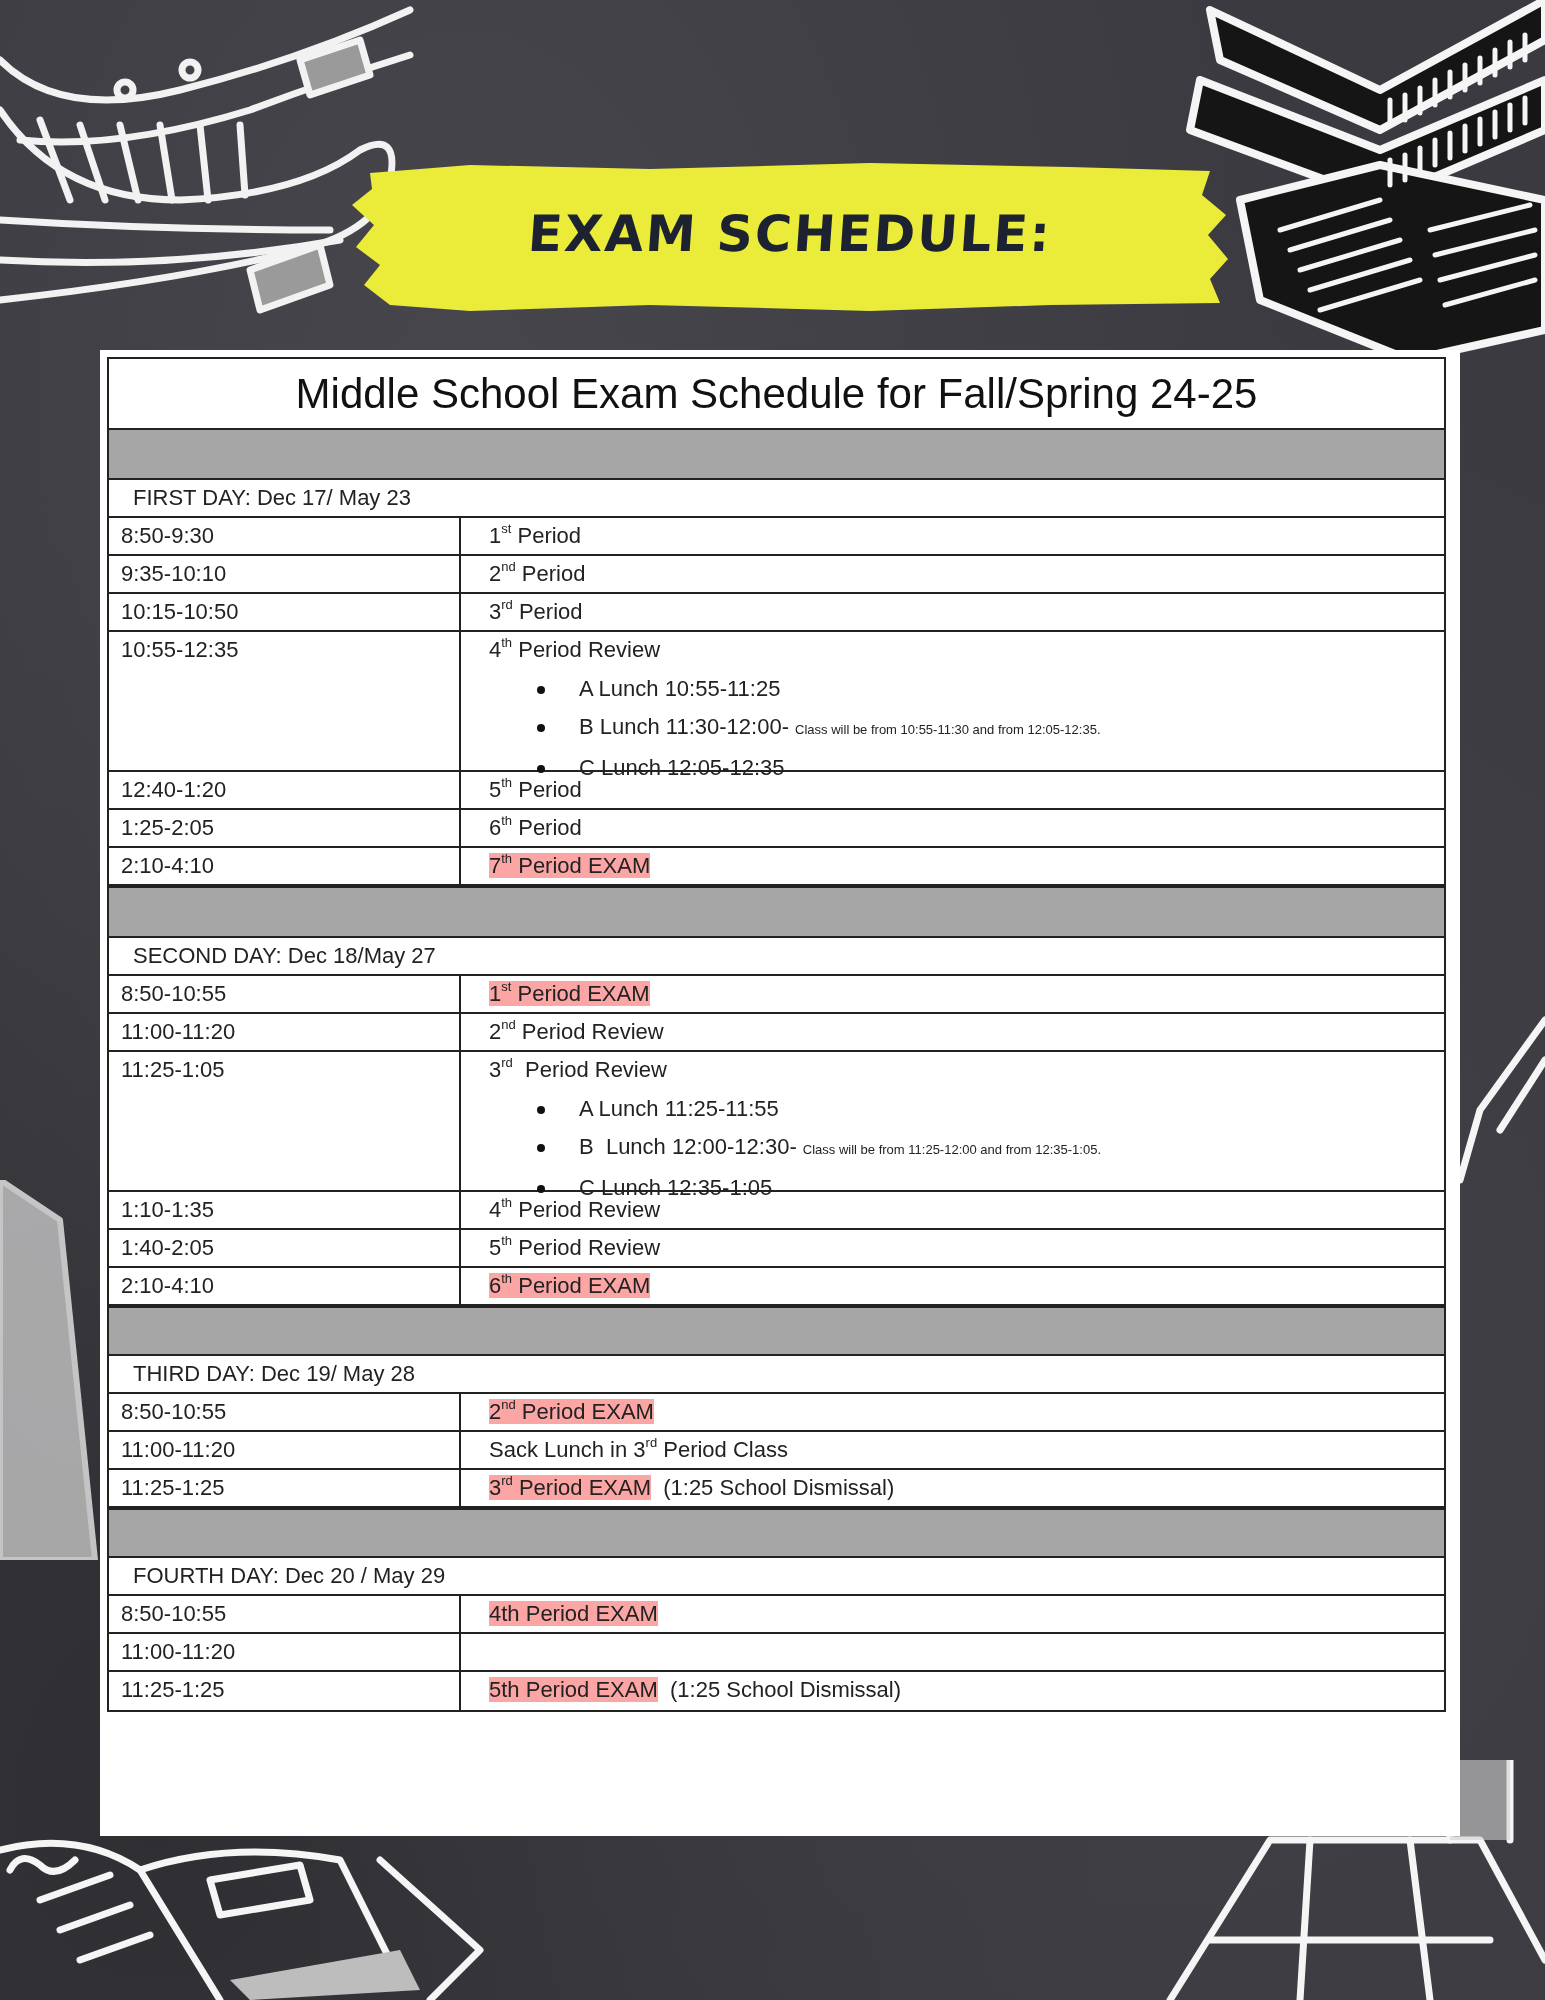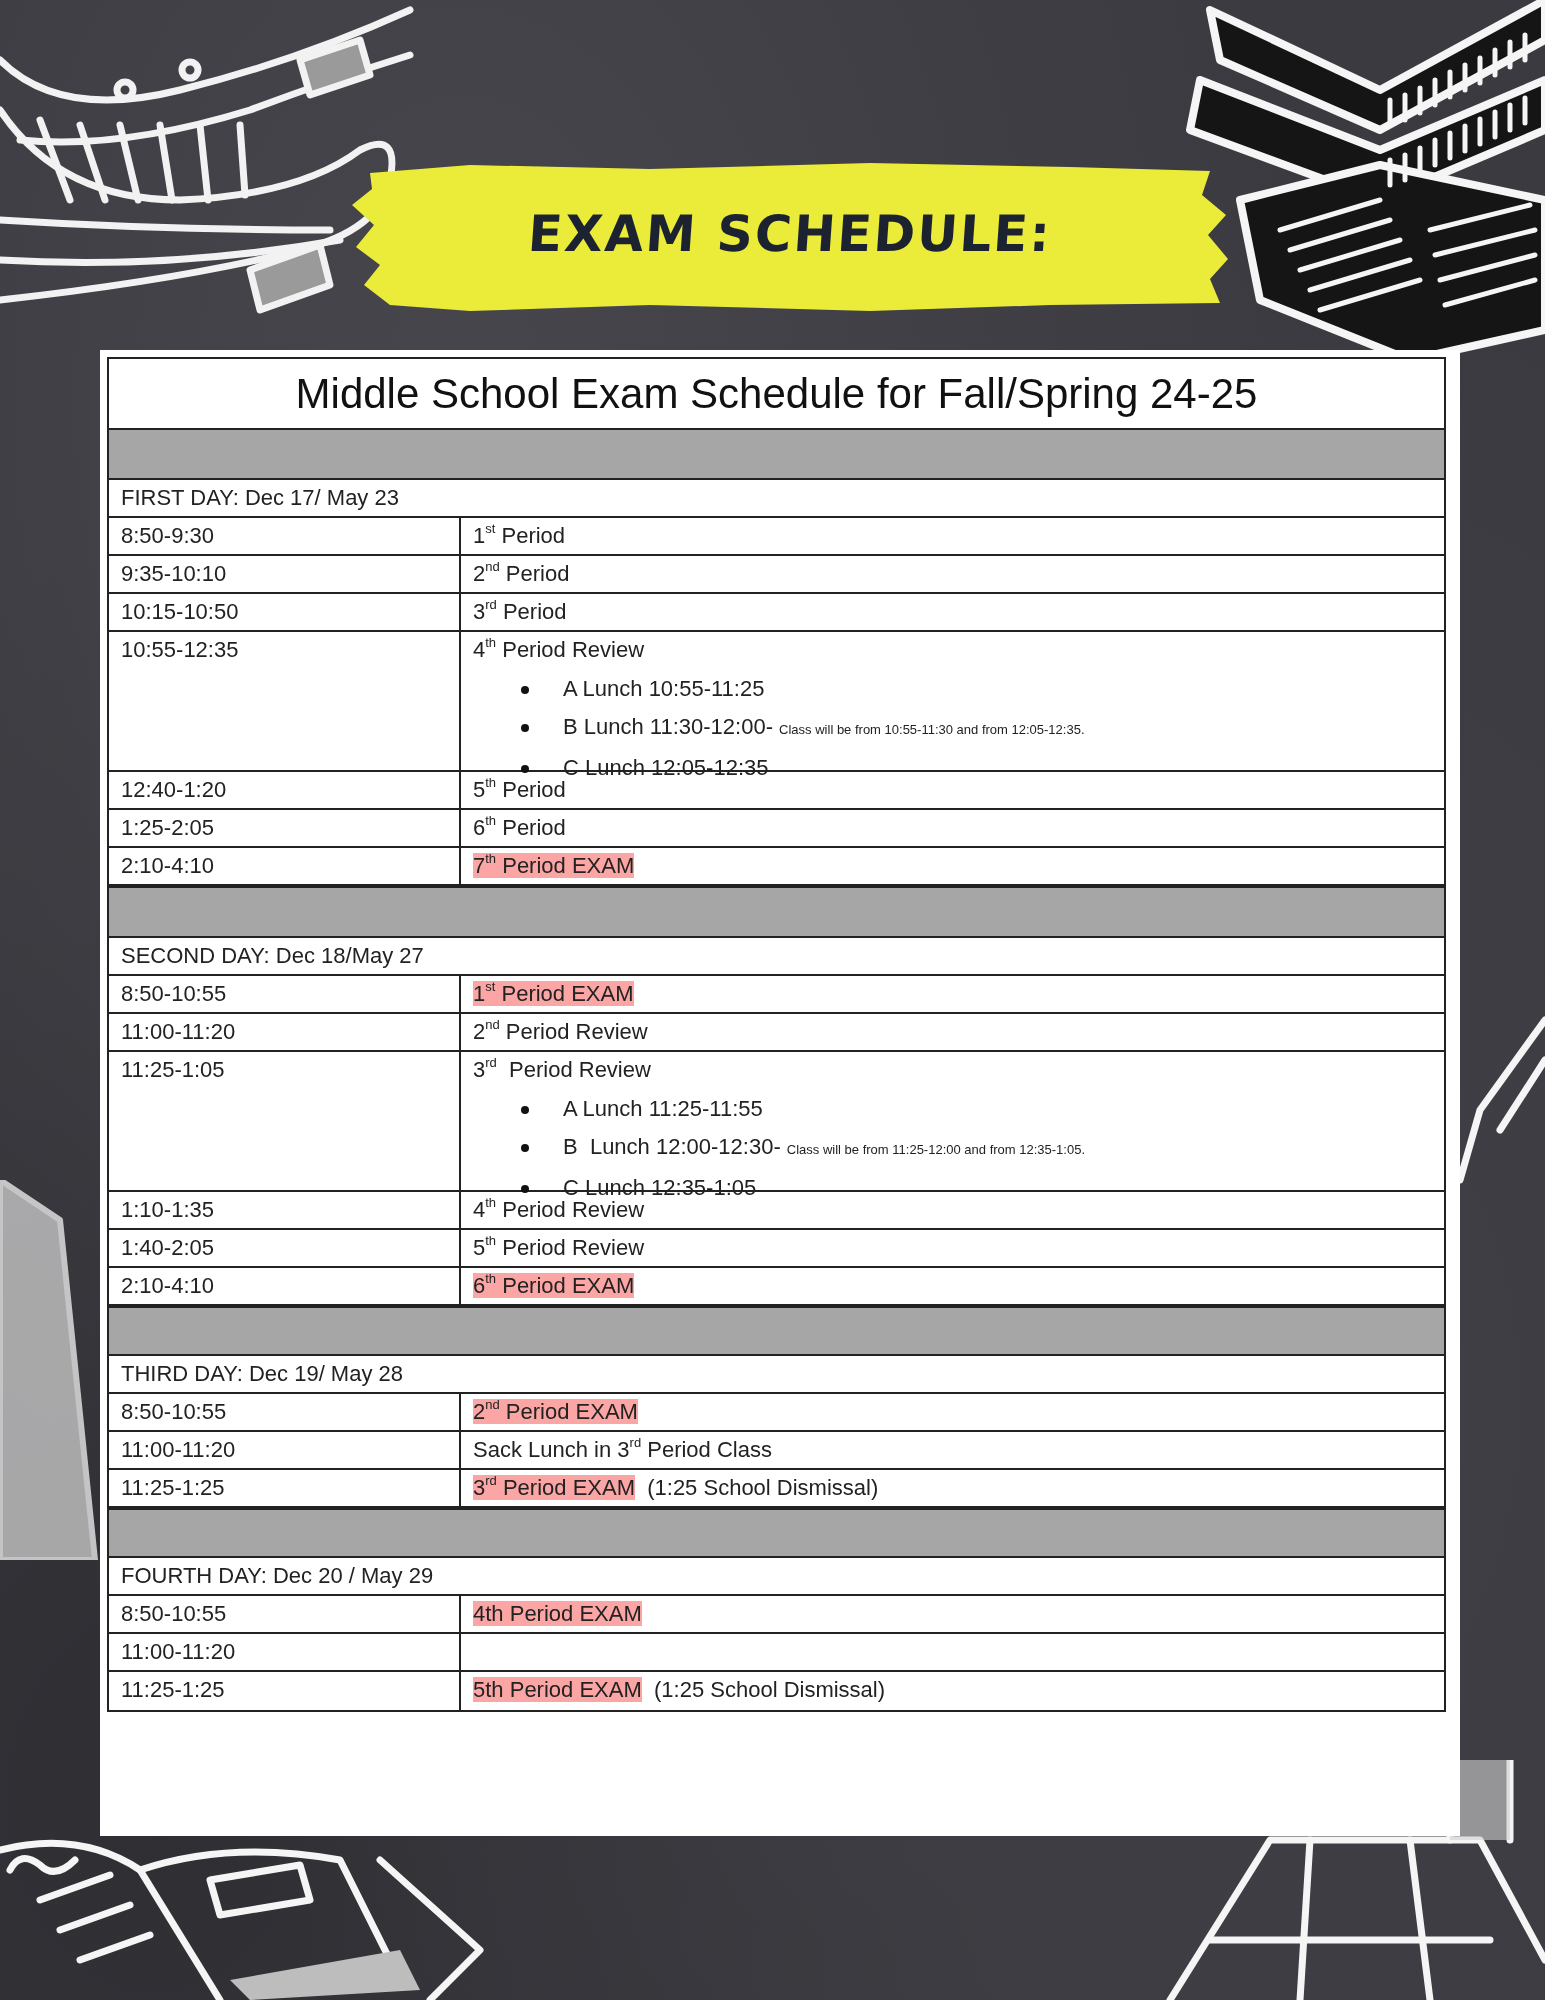--- a/index.html
+++ b/index.html
@@ -59,40 +59,40 @@
     line-height: 70px;
     color: #111;
   }
   .spacer-row {
     background: #a6a6a6;
     border-bottom: 2px solid #222;
   }
   .day-row {
     height: 38px;
     border-bottom: 2px solid #222;
-    padding-left: 12px;
+    padding-left: 24px;
     font-size: 22px;
     line-height: 36px;
   }
   .row {
     display: flex;
     border-bottom: 2px solid #222;
   }
   .row:last-child { border-bottom: none; }
   .cell-time {
     width: 352px;
     border-right: 2px solid #222;
     padding-left: 12px;
     font-size: 22px;
     line-height: 36px;
     height: 100%;
   }
   .cell-act {
     flex: 1;
-    padding-left: 12px;
+    padding-left: 28px;
     font-size: 22px;
     line-height: 36px;
   }
   .std { height: 38px; }
   .tall { height: 140px; }
   .hl { background: #fca5a5; }
   sup { font-size: 13px; position: relative; top: -2px; vertical-align: super; line-height: 0; }
   .lunch-list { list-style: none; margin-left: 48px; margin-top: 2px; }
   .lunch-list li { line-height: 38px; font-size: 22px; position: relative; padding-left: 42px; }
   .lunch-list li::before {

